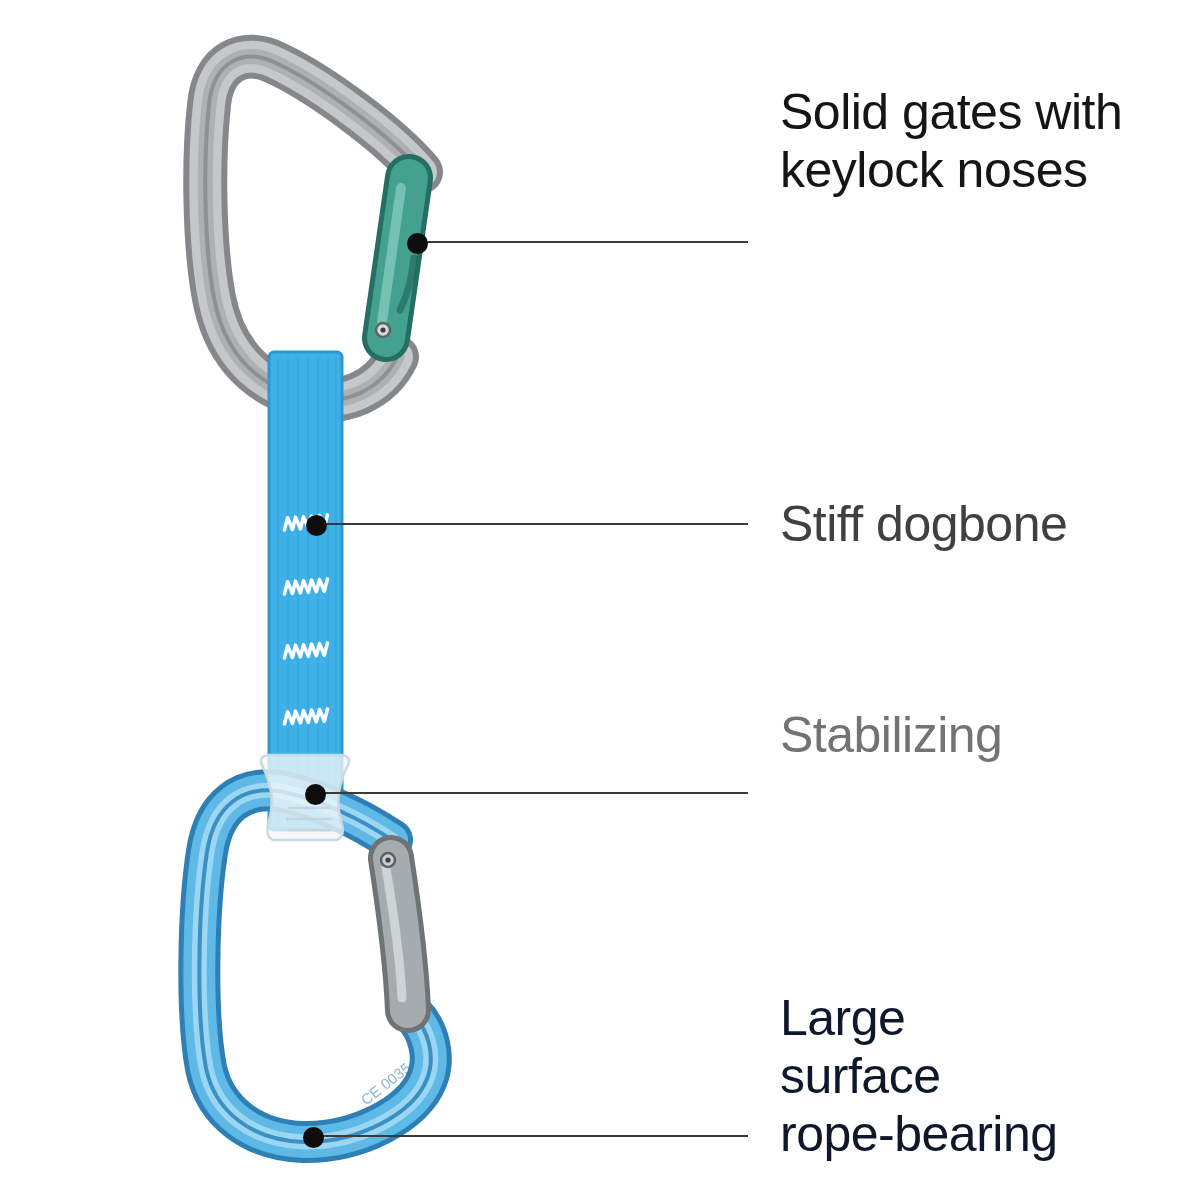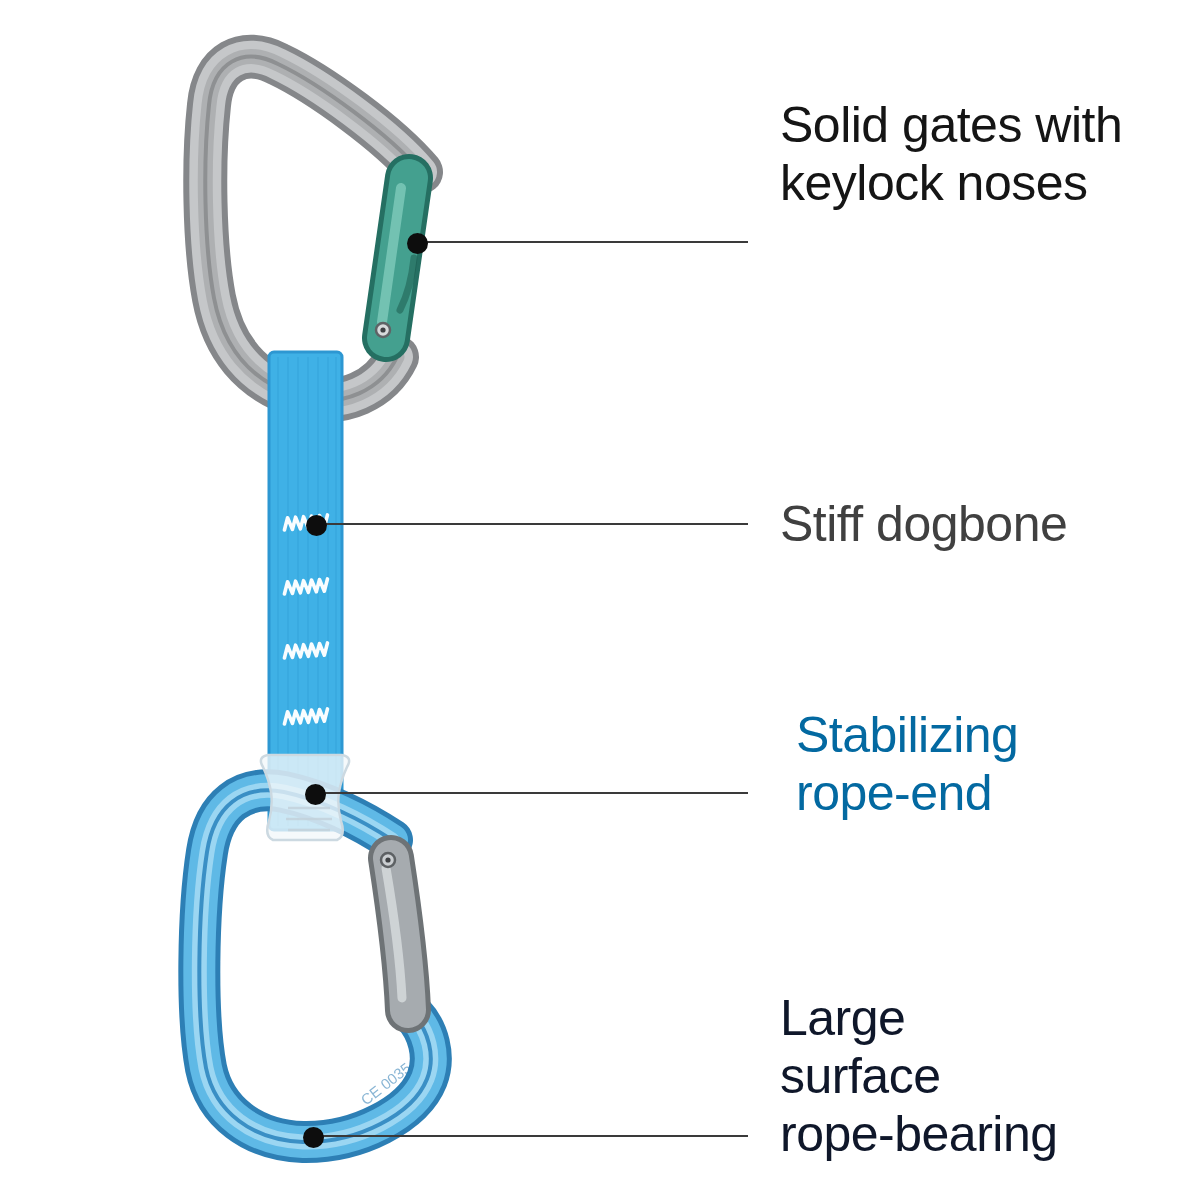--- a/index.html
+++ b/index.html
@@ -86,30 +86,29 @@
   <div class="leader" style="left: 317px; top: 523px; width: 431px; border-top-color: rgb(58, 58, 58);">
       <span class="dot" style="background: rgb(13, 13, 13);"></span>
     </div>
   <div class="leader" style="left: 316px; top: 792px; width: 432px; border-top-color: rgb(58, 58, 58);">
       <span class="dot" style="background: rgb(13, 13, 13);"></span>
     </div>
   <div class="leader" style="left: 314px; top: 1135px; width: 434px; border-top-color: rgb(58, 58, 58);">
       <span class="dot" style="background: rgb(13, 13, 13);"></span>
     </div>
 
-  <div class="callout" style="left: 780px; top: 96px; color: rgb(21, 21, 21);">
+  <div class="callout" style="left: 780px; top: 83px; color: rgb(21, 21, 21);">
     <span class="callout-line">Solid gates with</span>
     <span class="callout-line">keylock noses</span>
   </div>
   <div class="callout" style="left: 780px; top: 495px; color: #404040;">
     <span class="callout-line">Stiff dogbone</span>
   </div>
-  <div class="callout" style="left: 780px; top: 706px; color: #0369a1; margin-left: 16px;">
+  <div class="callout" style="left: 780px; top: 706px; color: #737373;">
     <span class="callout-line">Stabilizing</span>
-    <span class="callout-line">rope-end</span>
   </div>
   <div class="callout" style="left: 780px; top: 989px; color: #0f172a;">
     <span class="callout-line">Large</span>
     <span class="callout-line">surface</span>
     <span class="callout-line">rope-bearing</span>
   </div>
 
 </div>
 
 </body></html>

